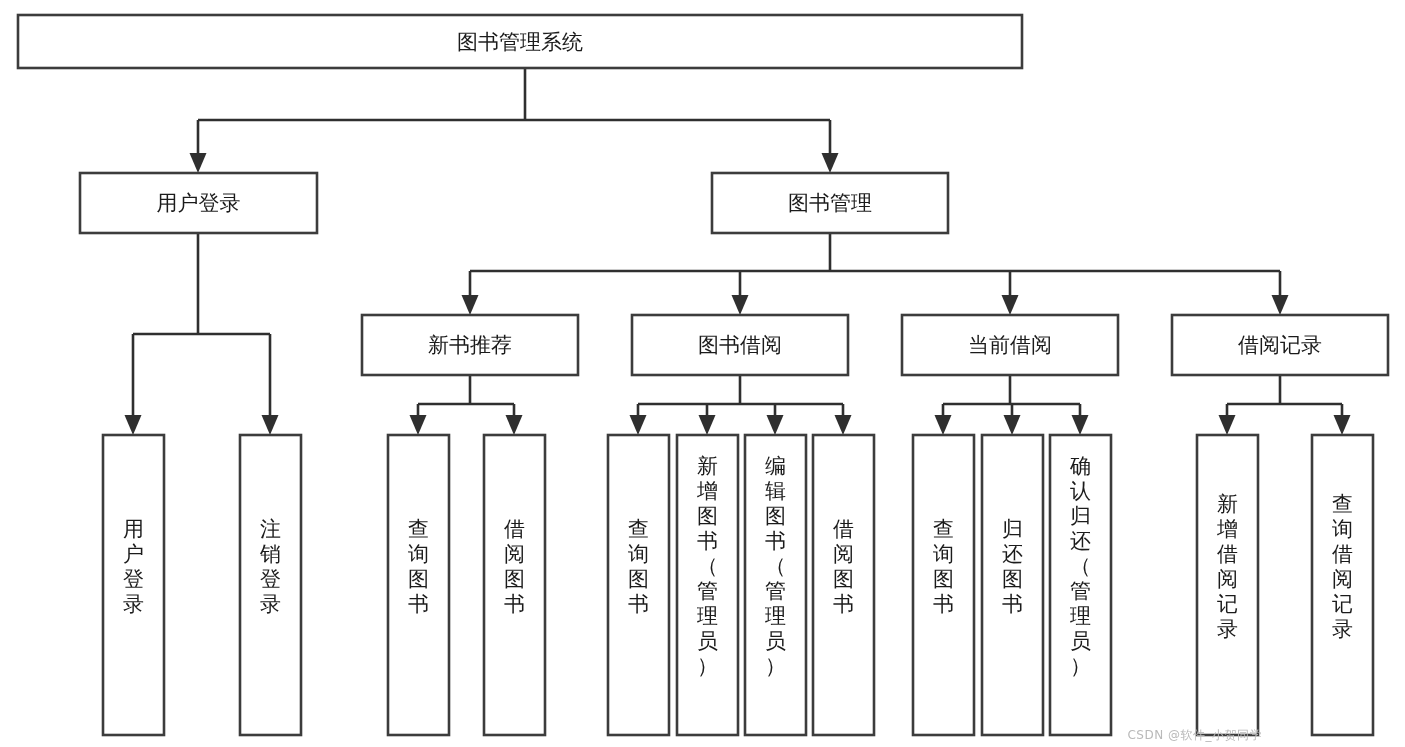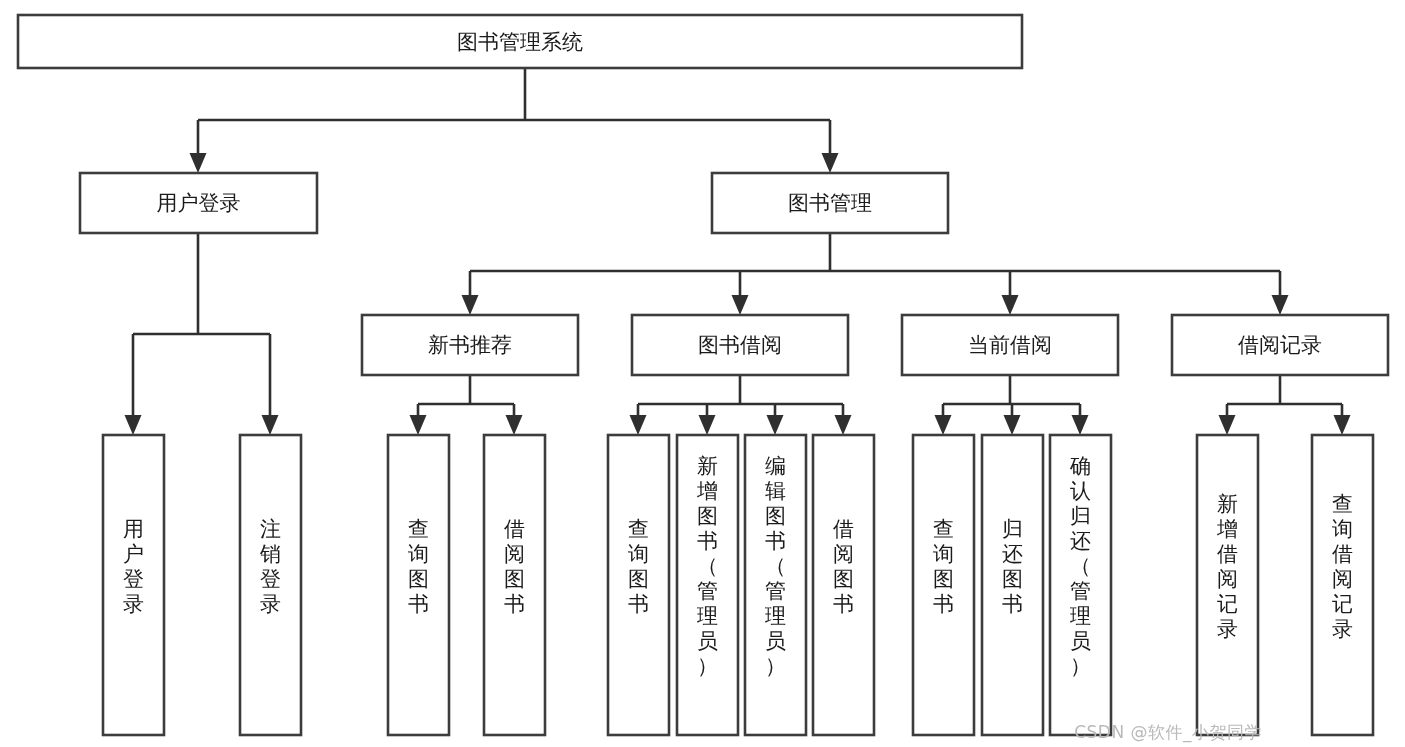--- a/index.html
+++ b/index.html
@@ -55,21 +55,21 @@
     font-size: 21px;
     fill: #1b1b1b;
     text-anchor: middle;
     dominant-baseline: middle;
   }
   .watermark-text {
     position: absolute;
     right: 8px;
     bottom: 3px;
     font-family: "DejaVu Sans", "Liberation Sans", sans-serif;
-    font-size: 17px;
+    font-size: 12px;
     color: #b9b9b9;
     white-space: nowrap;
     letter-spacing: 0.5px;
     user-select: none;
   }
 </style>
 </head>
 <body>
 
 <div id="diagram-root">

